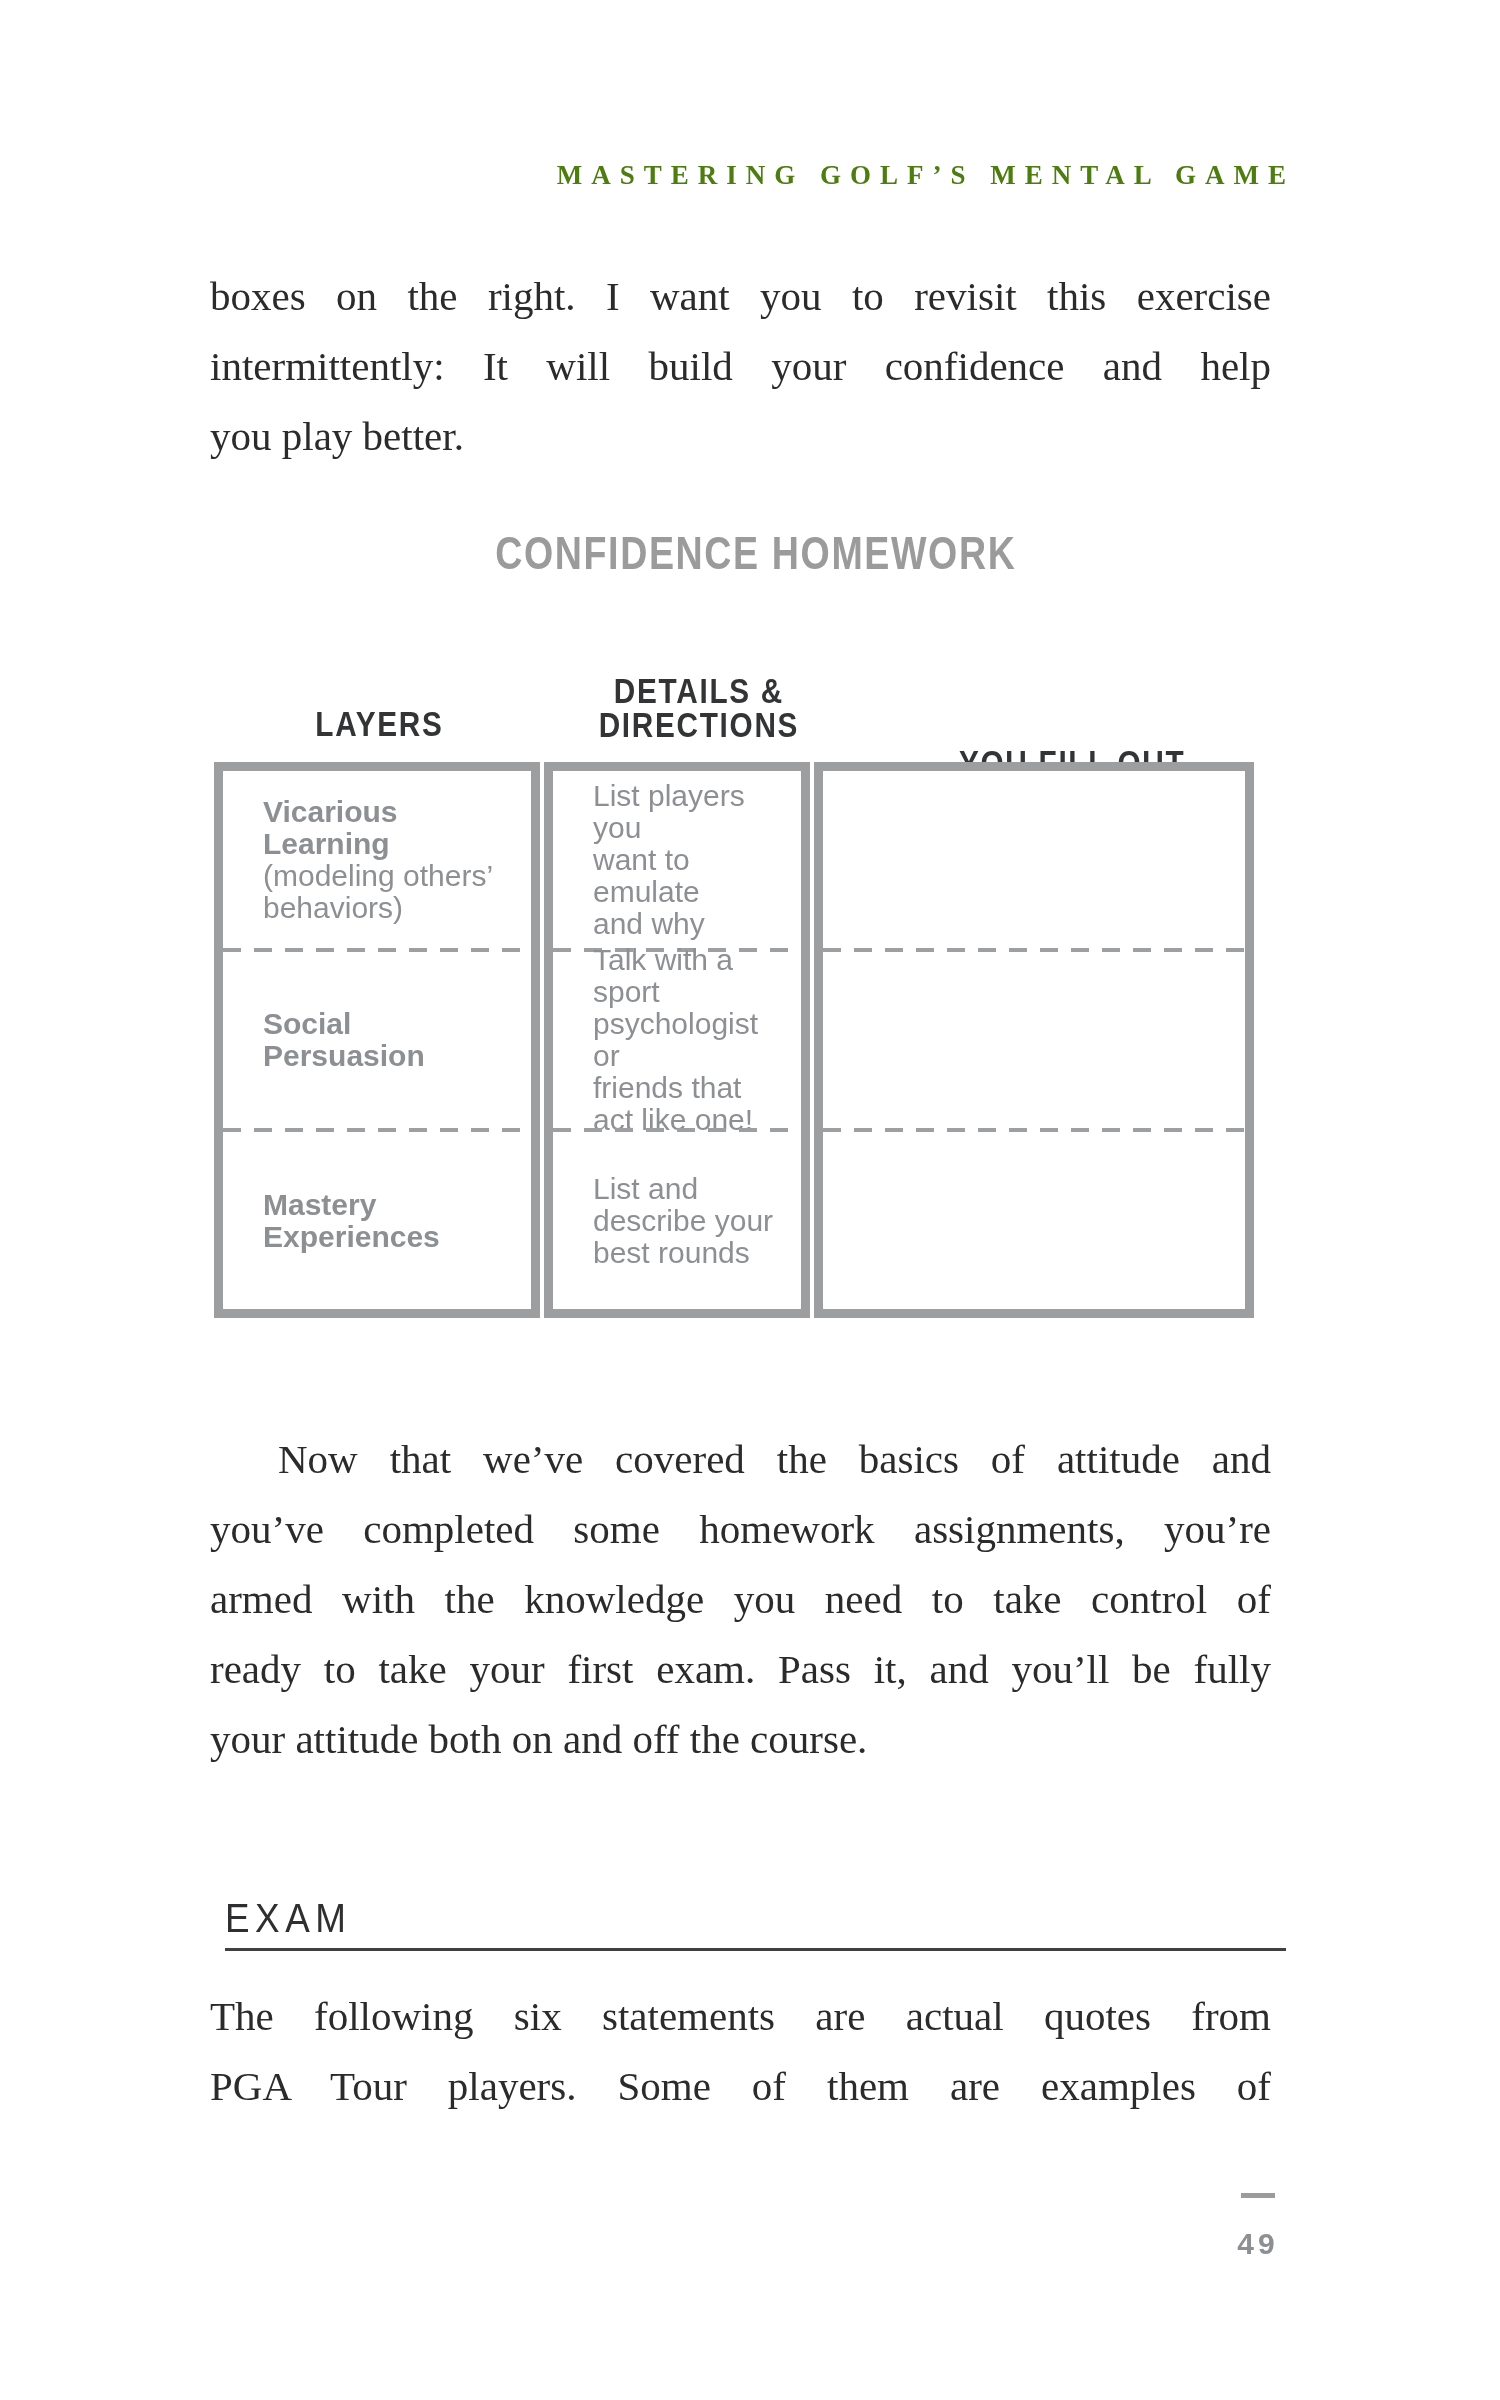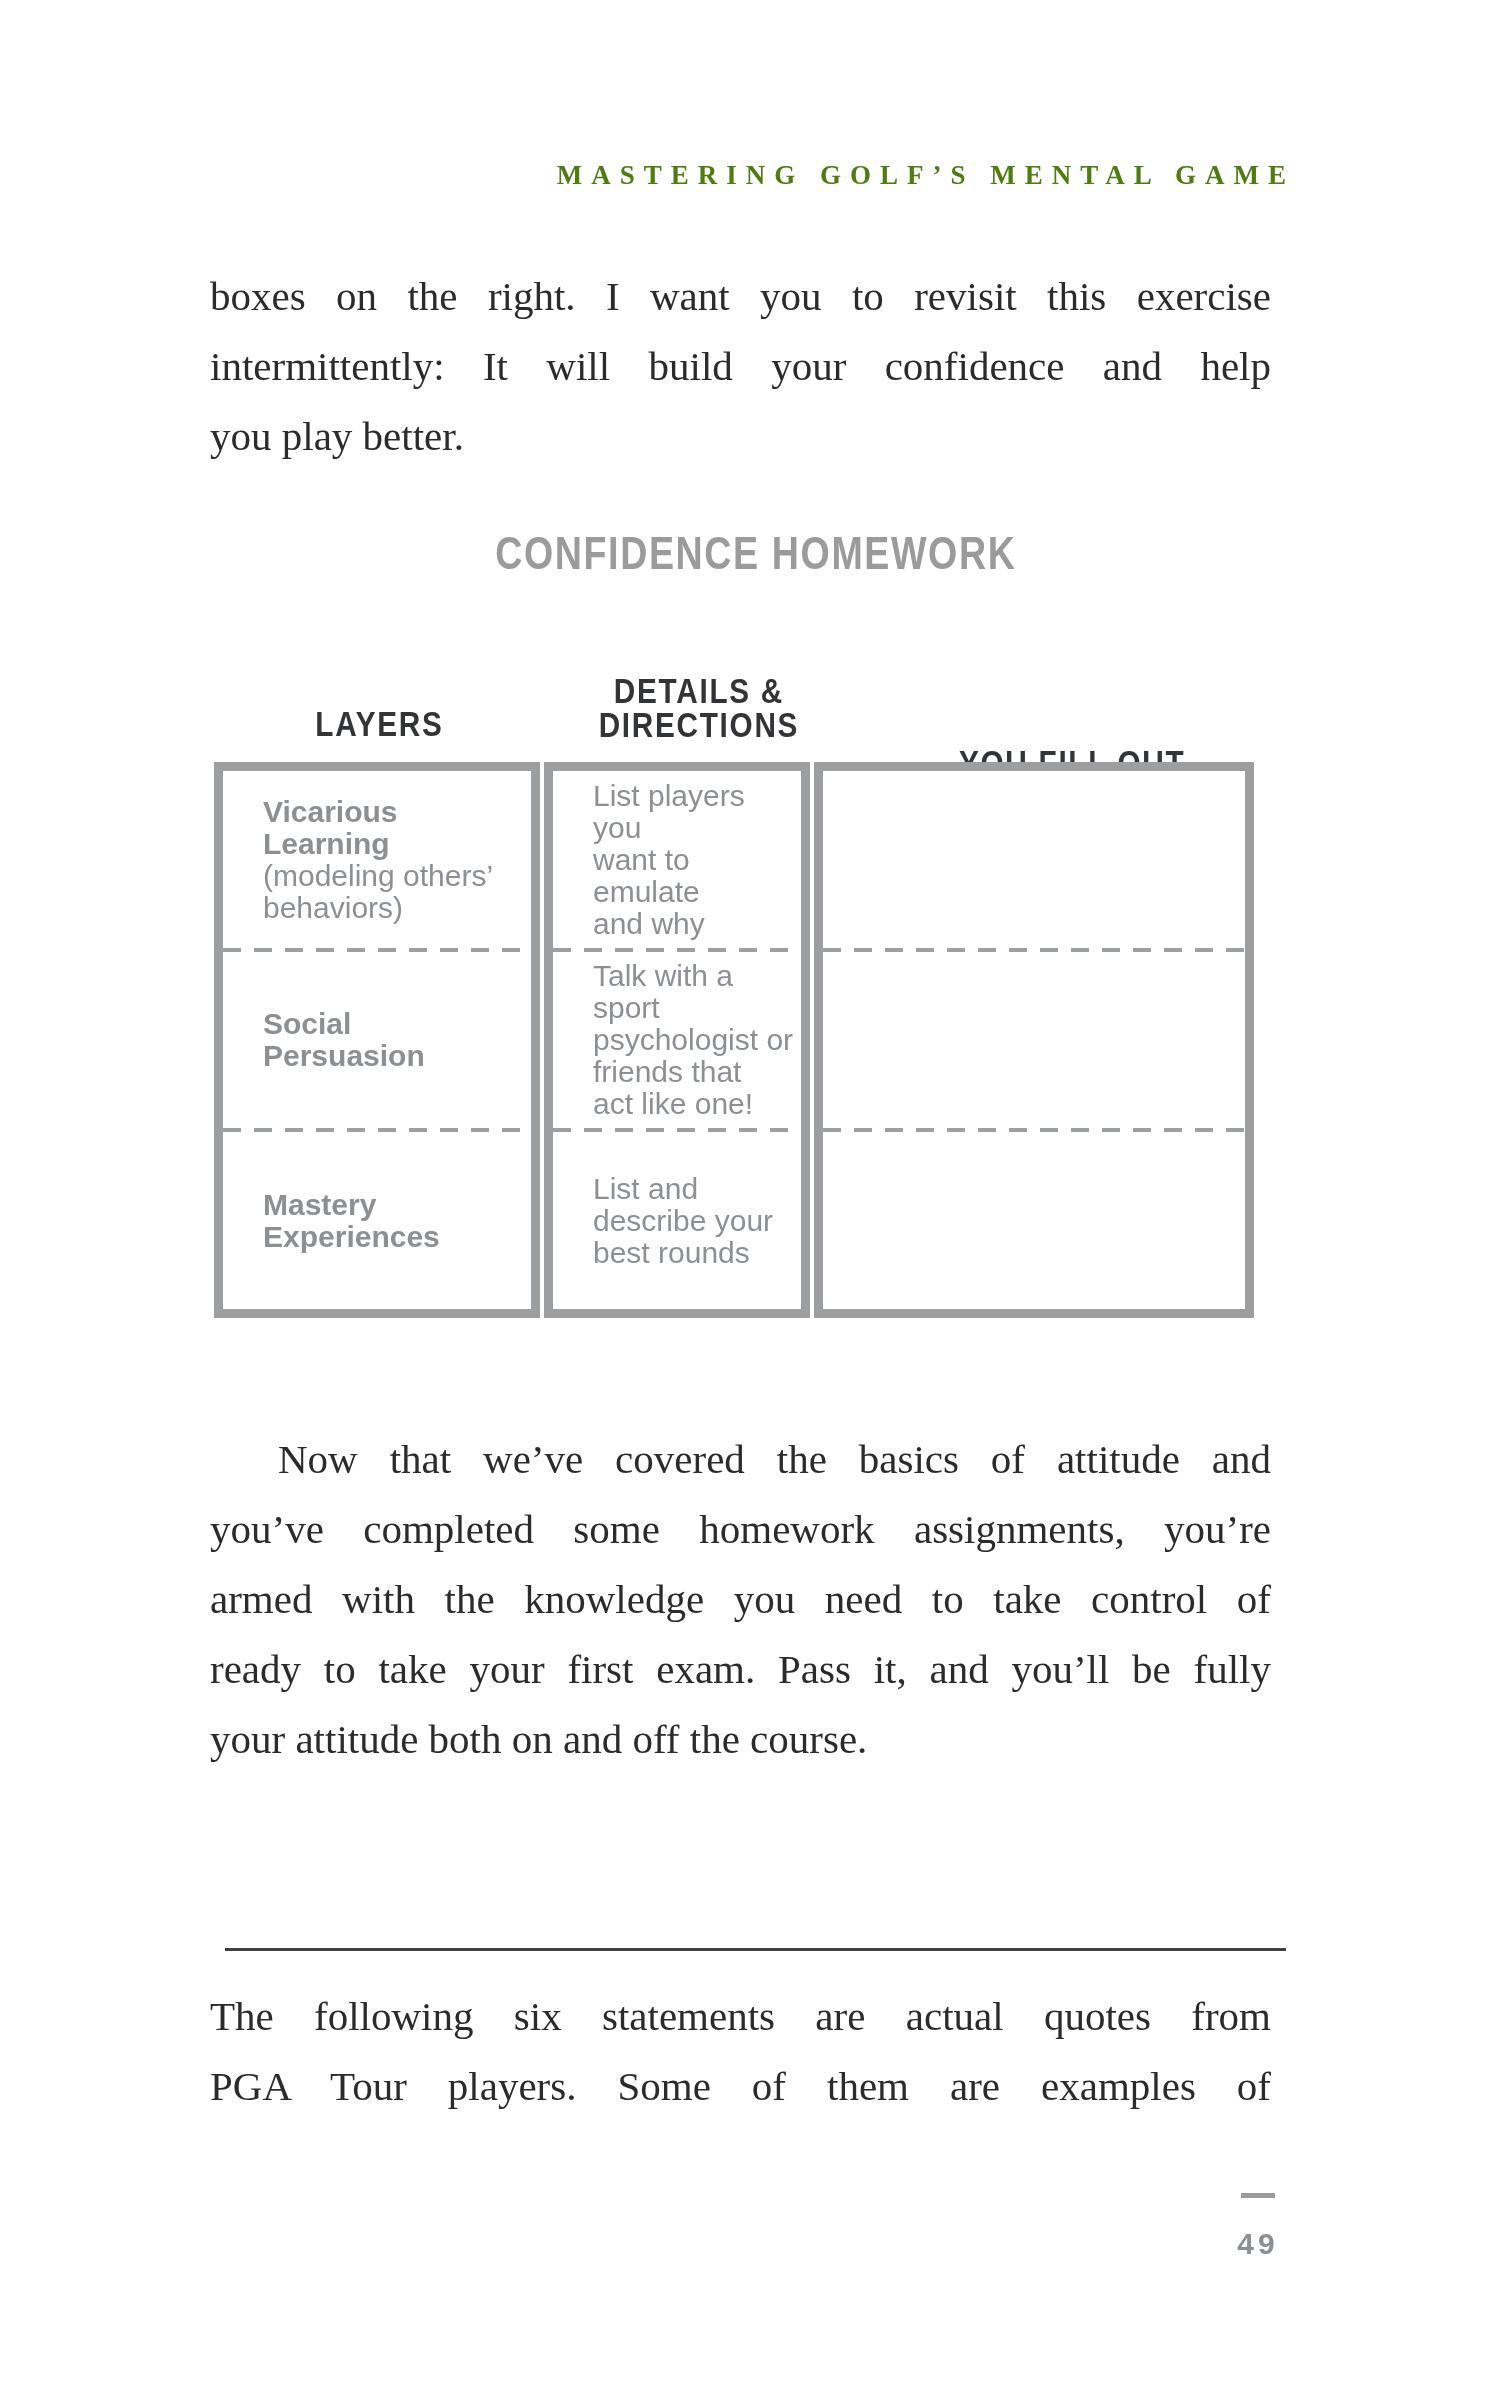--- a/index.html
+++ b/index.html
@@ -67,21 +67,21 @@
   .hw-col{
     border:9px solid #9d9ea0;background:#ffffff;
     box-sizing:border-box;
     display:flex;flex-direction:column;
   }
   .hw-col.c1{width:326px;}
   .hw-col.c2{width:266px;}
   .hw-col.c3{width:440px;}
   .hw-cell{
     display:flex;flex-direction:column;justify-content:center;
-    padding-left:40px;padding-right:4px;box-sizing:border-box;
+    padding-left:40px;padding-right:20px;box-sizing:border-box;
   }
   .hw-cell.r1{height:177px;}
   .hw-cell.r2{height:176px;}
   .hw-cell.r3{height:177px;}
   .row-sep{
     height:4px;flex:0 0 4px;
     background:repeating-linear-gradient(to right,#9ca0a3 0px,#9ca0a3 18px,transparent 18px,transparent 31px);
   }
   .cell-title{
     font-family:"Liberation Sans", sans-serif;
@@ -204,20 +204,23 @@
   </div>
 
   <div class="para" id="para2">
     <div class="pline stretch indent">Now that we’ve covered the basics of attitude and</div>
     <div class="pline stretch">you’ve completed some homework assignments, you’re</div>
     <div class="pline stretch">armed with the knowledge you need to take control of</div>
     <div class="pline stretch">ready to take your first exam. Pass it, and you’ll be fully</div>
     <div class="pline plain">your attitude both on and off the course.</div>
   </div>
 
+  <div class="exam-heading">
+    <span>EXAM</span>
+  </div>
   <div class="exam-rule"></div>
 
   <div class="para" id="para3">
     <div class="pline stretch">The following six statements are actual quotes from</div>
     <div class="pline stretch">PGA Tour players. Some of them are examples of</div>
   </div>
 
   <div class="folio-dash"></div>
   <div class="folio-number">49</div>
 

